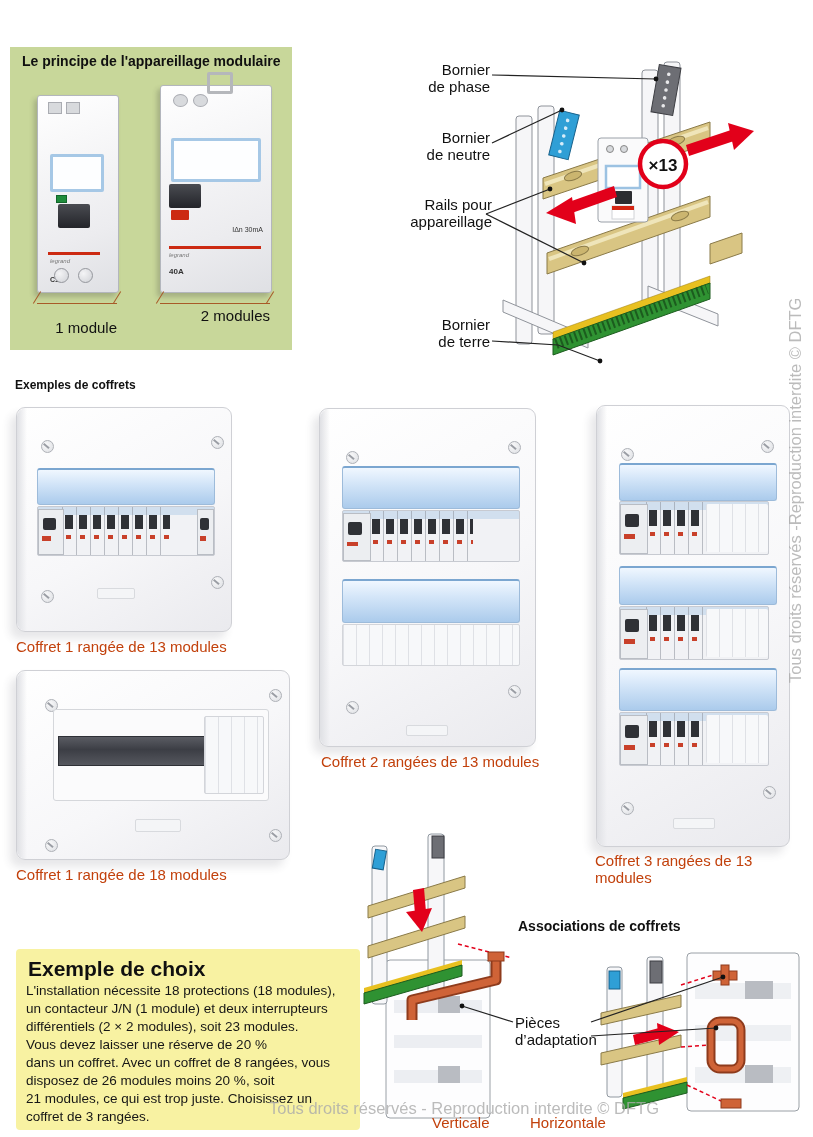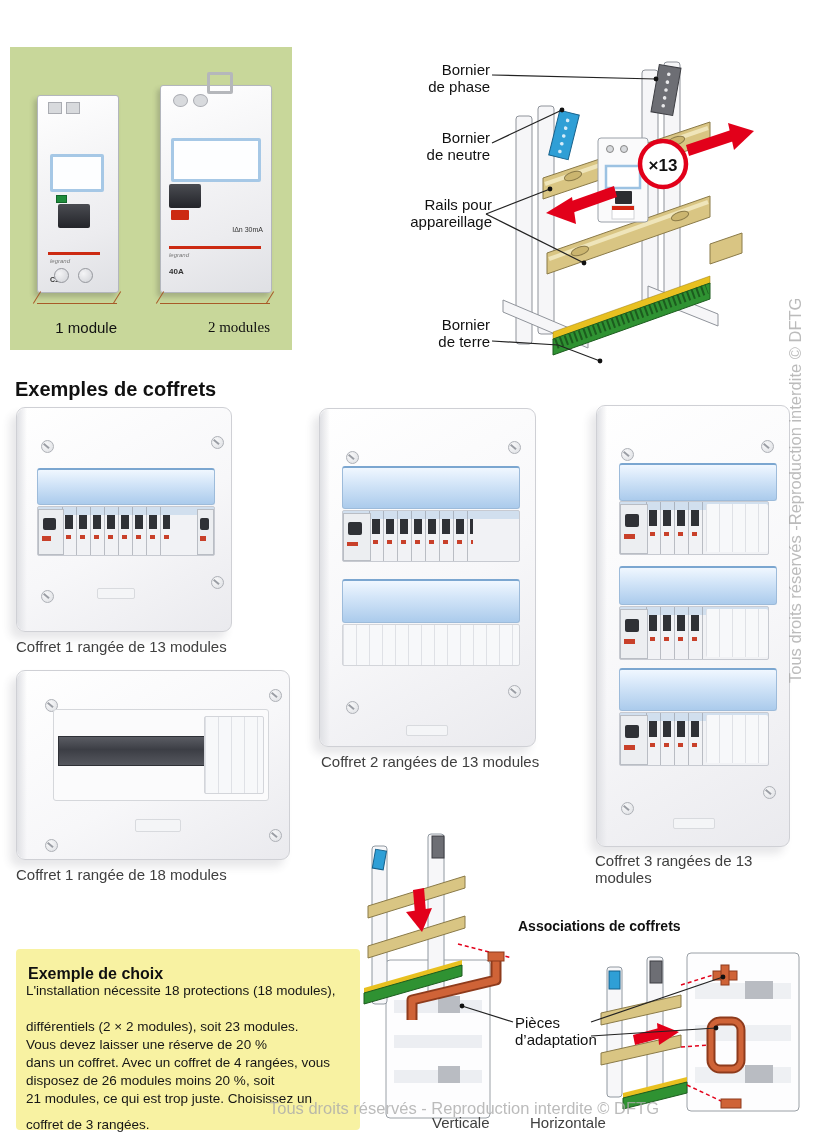--- a/index.html
+++ b/index.html
@@ -1,21 +1,21 @@
 <!DOCTYPE html>
 <html><head>
 <meta charset="utf-8">
 <style>
   html,body{margin:0;padding:0;background:#ffffff;}
   #page{position:relative;width:813px;height:1137px;background:#ffffff;overflow:hidden;
         font-family:"Liberation Sans",sans-serif;color:#1a1a1a;}
   .abs{position:absolute;}
   .bold{font-weight:bold;}
-  .heading{position:absolute;font-weight:bold;font-size:20px;color:#111;}
-  .caption{position:absolute;font-size:15px;color:#404040;}
+  .heading{position:absolute;font-weight:bold;font-size:12px;color:#111;}
+  .caption{position:absolute;font-size:15px;color:#c2410c;}
   .lbl{position:absolute;font-size:15px;line-height:16.5px;color:#111;text-align:right;}
 
   
   #green-panel{position:absolute;left:10px;top:47px;width:282px;height:303px;background:#c8d79a;}
   #green-title{position:absolute;left:12px;top:6px;width:260px;font-size:14px;font-weight:bold;color:#101010;}
   .brkbody{position:absolute;background:linear-gradient(160deg,#ffffff,#ececef 70%,#dfe0e4);border:1px solid #b3b6bd;border-radius:3px;box-shadow:-3px 4px 5px rgba(60,60,60,.25);}
   .brkwin{position:absolute;background:#fdfeff;border:3px solid #a6c8e6;border-radius:2px;}
   .brktoggle{position:absolute;background:linear-gradient(180deg,#4a4c52,#232429);border-radius:2px;}
   .brkgreen{position:absolute;width:9px;height:6px;background:#1f8c3b;border:1px solid #11652a;}
   .brkred{position:absolute;height:3px;background:#cc2a12;}
@@ -42,37 +42,38 @@
   .bdiff{position:absolute;background:#eceef1;border:1px solid #b9bdc4;}
   .bdiff .dt{position:absolute;left:15%;top:18%;width:55%;height:28%;background:#2f3136;border-radius:2px;}
   .bdiff .dr{position:absolute;left:12%;top:60%;width:40%;height:10%;background:#c8402a;}
   .ribs{position:absolute;background:repeating-linear-gradient(90deg,#dfe1e6 0 1px,#f7f8fa 1px 13px);border:1px solid #d3d5da;border-radius:2px;}
   .lplate{position:absolute;border:1px solid #d8dade;border-radius:2px;background:#f4f5f7;}
   .recess{position:absolute;background:#fbfbfc;border:1px solid #d5d7db;border-radius:3px;}
   .dinrail{position:absolute;background:linear-gradient(180deg,#5a5c63,#3c3e45 45%,#55575e);border:1px solid #2e3036;}
 
   
   #yellow-box{position:absolute;left:16px;top:949px;width:344px;height:181px;background:#f8f2a2;border-radius:4px;}
-  #yellow-title{position:absolute;left:12px;top:16px;font-size:16px;font-weight:bold;color:#101010;}
+  #yellow-title{position:absolute;left:12px;top:8px;font-size:21px;font-weight:bold;color:#101010;}
   .yline{position:absolute;left:10px;font-size:13.5px;line-height:18px;white-space:nowrap;color:#161616;}
 
   
   .wm{color:#ababab;opacity:.8;font-size:16.5px;white-space:nowrap;z-index:50;pointer-events:none;}
   #wm-v{position:absolute;left:786px;top:683px;transform-origin:0 0;transform:rotate(-90deg);}
   #wm-b{position:absolute;left:269px;top:1099px;text-align:right;}
 
   svg{position:absolute;overflow:visible;}
   svg text{font-family:"Liberation Sans",sans-serif;}
 </style>
 </head>
 <body>
 
 <div id="page">
 
   <div id="green-panel">
+    <div id="green-title">Le principe de l'appareillage modulaire</div>
 
     <div class="brkbody" style="left:27px;top:48px;width:80px;height:196px;">
       <span class="term" style="left:10px;top:6px;width:12px;height:10px;"></span>
       <span class="term" style="left:28px;top:6px;width:12px;height:10px;"></span>
       <div class="brkwin" style="left:12px;top:58px;width:48px;height:32px;"></div>
       <span class="brkgreen" style="left:18px;top:99px;"></span>
       <div class="brktoggle" style="left:20px;top:108px;width:32px;height:24px;"></div>
       <div class="brktext" style="left:12px;top:138px;">C10</div>
       <div class="brkred" style="left:10px;top:156px;width:52px;"></div>
       <div class="brkbrand" style="left:12px;top:162px;">legrand</div>
@@ -89,21 +90,21 @@
       <div style="position:absolute;left:10px;top:124px;width:18px;height:10px;background:#cc2a12;border-radius:1px;"></div>
       <div class="brktext" style="right:8px;top:98px;font-weight:normal;">IΔn 30mA</div>
       <div class="brktext" style="left:8px;top:140px;font-size:8px;">40A</div>
       <div class="brkred" style="left:8px;top:160px;width:92px;"></div>
       <div class="brkbrand" style="left:8px;top:166px;">legrand</div>
     </div>
 
     <div class="dim" style="left:27px;top:256px;width:80px;"></div>
     <div class="dim" style="left:150px;top:256px;width:110px;"></div>
     <div class="modlabel" style="left:27px;top:272px;width:80px;">1 module</div>
-    <div class="modlabel" style="left:150px;top:272px;width:110px;font-family:Liberation Serif, serif;">2 modules</div>
+    <div class="modlabel" style="left:150px;top:260px;width:110px;">2 modules</div>
   </div>
 
 
   <svg style="left:398px;top:48px;" width="402" height="332" viewBox="0 0 402 332">
 
     <g fill="#f6f6f8" stroke="#8f939a">
       <rect x="118" y="68" width="16" height="228" rx="3"></rect>
       <rect x="140" y="58" width="16" height="228" rx="3"></rect>
       <rect x="244" y="22" width="16" height="238" rx="3"></rect>
       <rect x="266" y="14" width="16" height="238" rx="3"></rect>
@@ -290,26 +291,27 @@
       <div class="dinrail" style="left:4px;top:26px;width:150px;height:28px;"></div>
       <div class="ribs" style="right:4px;top:6px;width:58px;height:76px;"></div>
     </div>
     <div class="lplate" style="left:118px;top:148px;width:44px;height:11px;"></div>
   </div>
   <div class="caption" style="left:16px;top:866px;">Coffret 1 rangée de 18 modules</div>
 
   <div id="yellow-box">
     <div id="yellow-title">Exemple de choix</div>
     <div class="yline" style="top:33px;">L'installation nécessite 18 protections (18 modules),</div>
+    <div class="yline" style="top:51px;">un contacteur J/N (1 module) et deux interrupteurs</div>
     <div class="yline" style="top:69px;">différentiels (2 × 2 modules), soit 23 modules.</div>
     <div class="yline" style="top:87px;">Vous devez laisser une réserve de 20 %</div>
-    <div class="yline" style="top:105px;">dans un coffret. Avec un coffret de 4 rangées, vous</div>
+    <div class="yline" style="top:105px;">dans un coffret. Avec un coffret de 8 rangées, vous</div>
     <div class="yline" style="top:123px;">disposez de 26 modules moins 20 %, soit</div>
     <div class="yline" style="top:141px;">21 modules, ce qui est trop juste. Choisissez un</div>
-    <div class="yline" style="top:159px;margin-top:8px;">coffret de 3 rangées.</div>
+    <div class="yline" style="top:159px;">coffret de 3 rangées.</div>
   </div>
 
   <div class="heading" style="left:518px;top:918px;font-size:14px;">Associations de coffrets</div>
 
   <svg style="left:350px;top:828px;" width="172" height="292" viewBox="0 0 172 292">
     <rect x="36" y="132" width="104" height="158" rx="4" fill="#fdfdfe" stroke="#9aa0a6"></rect>
     <g fill="#eceef2">
       <rect x="44" y="172" width="88" height="13"></rect>
         <rect x="44" y="207" width="88" height="13"></rect>
         <rect x="44" y="242" width="88" height="13"></rect>

